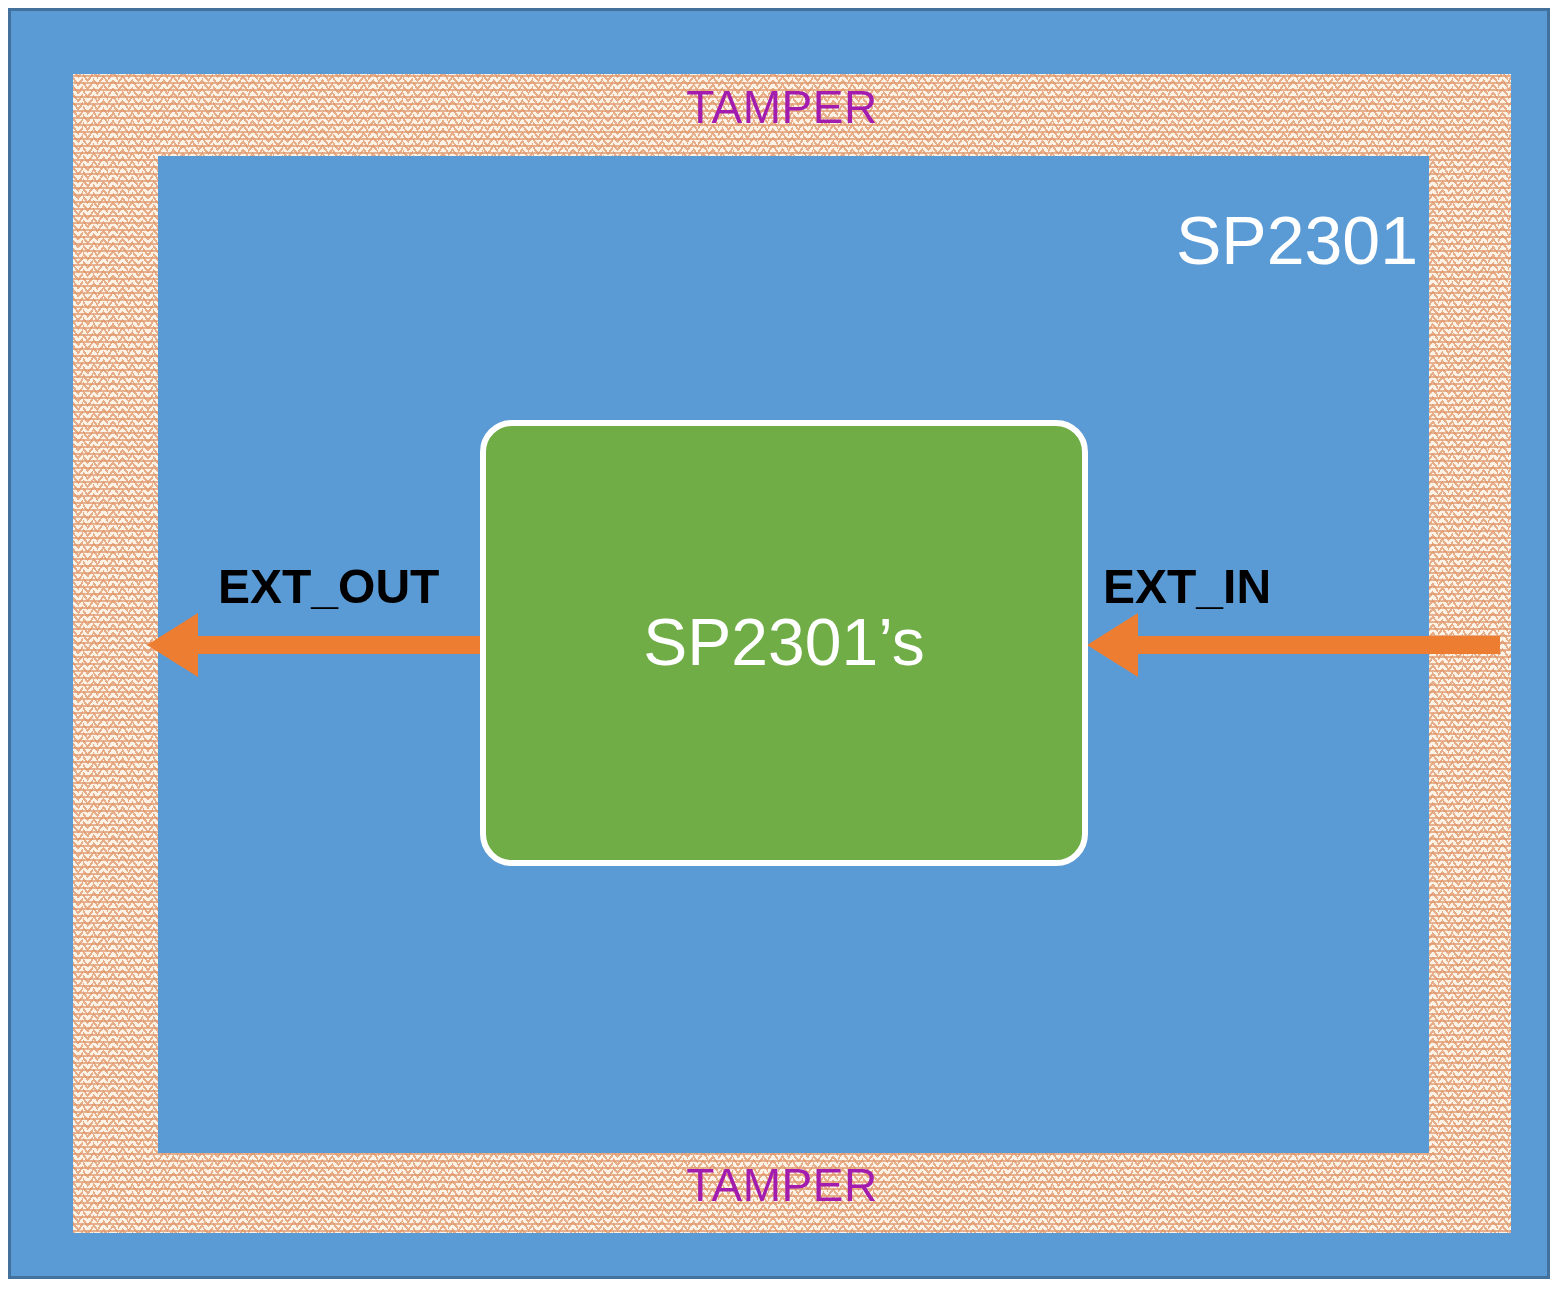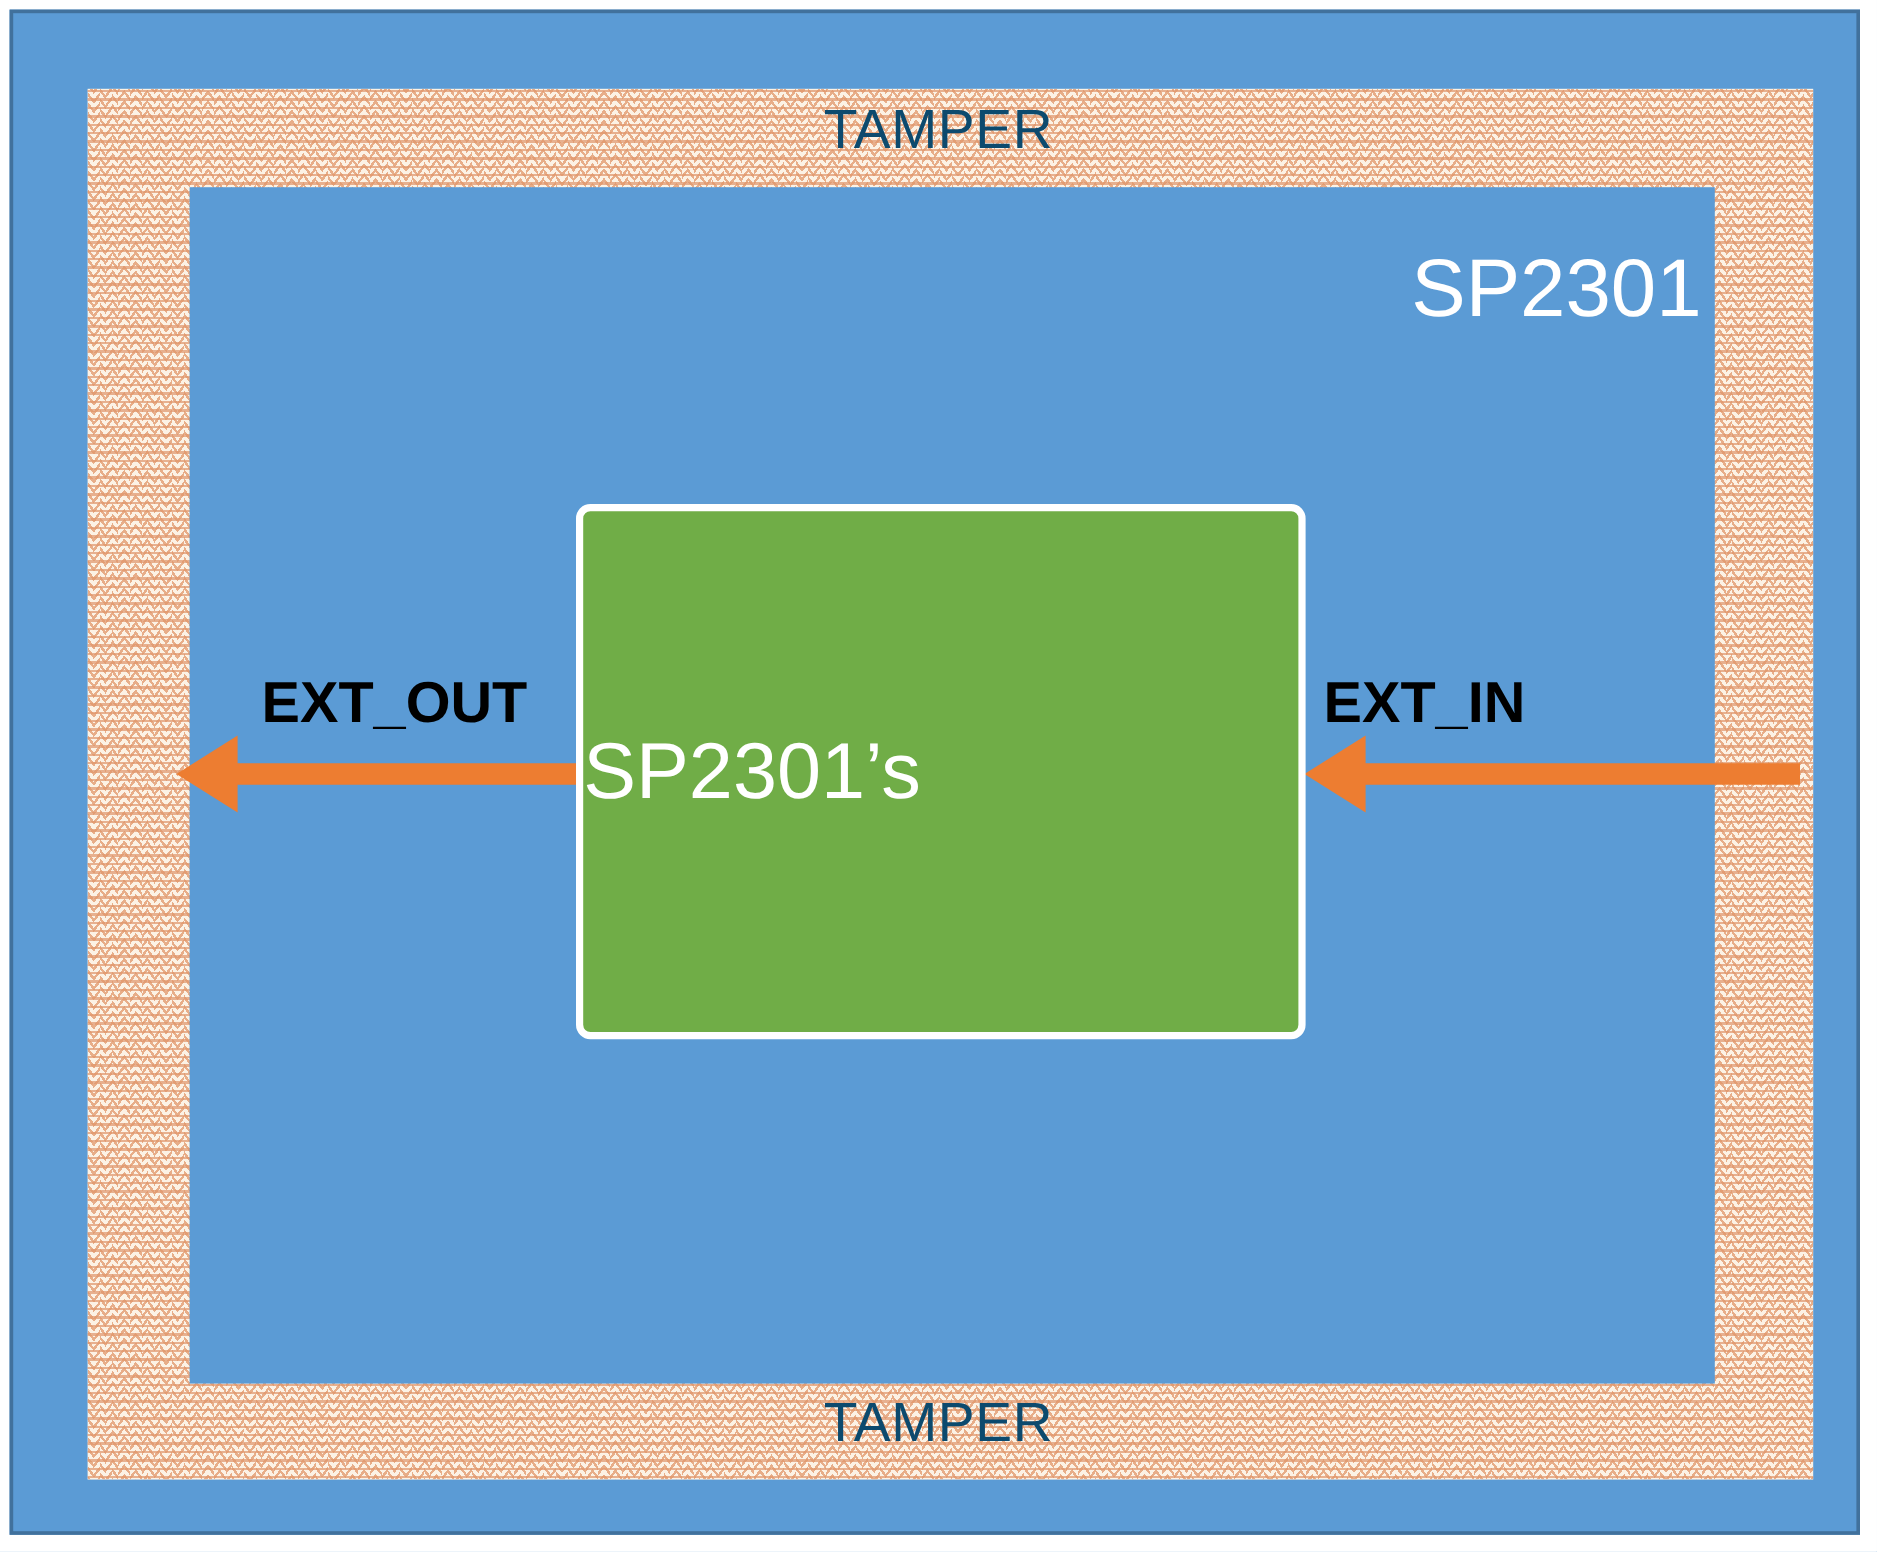--- a/index.html
+++ b/index.html
@@ -94,21 +94,21 @@
     background: #5B9BD5;
   }
 
   
   .tamper-label {
     position: absolute;
     left: 0;
     width: 1564px;
     text-align: center;
     font-size: 46px;
-    color: #0c4a6e;
+    color: #a21caf;
     line-height: 1;
     letter-spacing: 0.5px;
     white-space: nowrap;
   }
   .tamper-label.top { top: 84px; }
   .tamper-label.bottom { top: 1162px; }
 
   .chip-title {
     position: absolute;
     left: 147px;
@@ -123,25 +123,25 @@
 
   
   .mpu-block {
     position: absolute;
     left: 480px;
     top: 420px;
     width: 608px;
     height: 446px;
     background: #70AD47;
     border: 6px solid #FFFFFF;
-    border-radius: 12px;
+    border-radius: 32px;
     box-sizing: border-box;
     display: flex;
     flex-direction: column;
-    align-items: flex-start;
+    align-items: center;
     justify-content: center;
     z-index: 5;
   }
   .mpu-line {
     font-size: 66px;
     color: #FFFFFF;
     line-height: 1.12;
     text-align: center;
     white-space: nowrap;
   }

